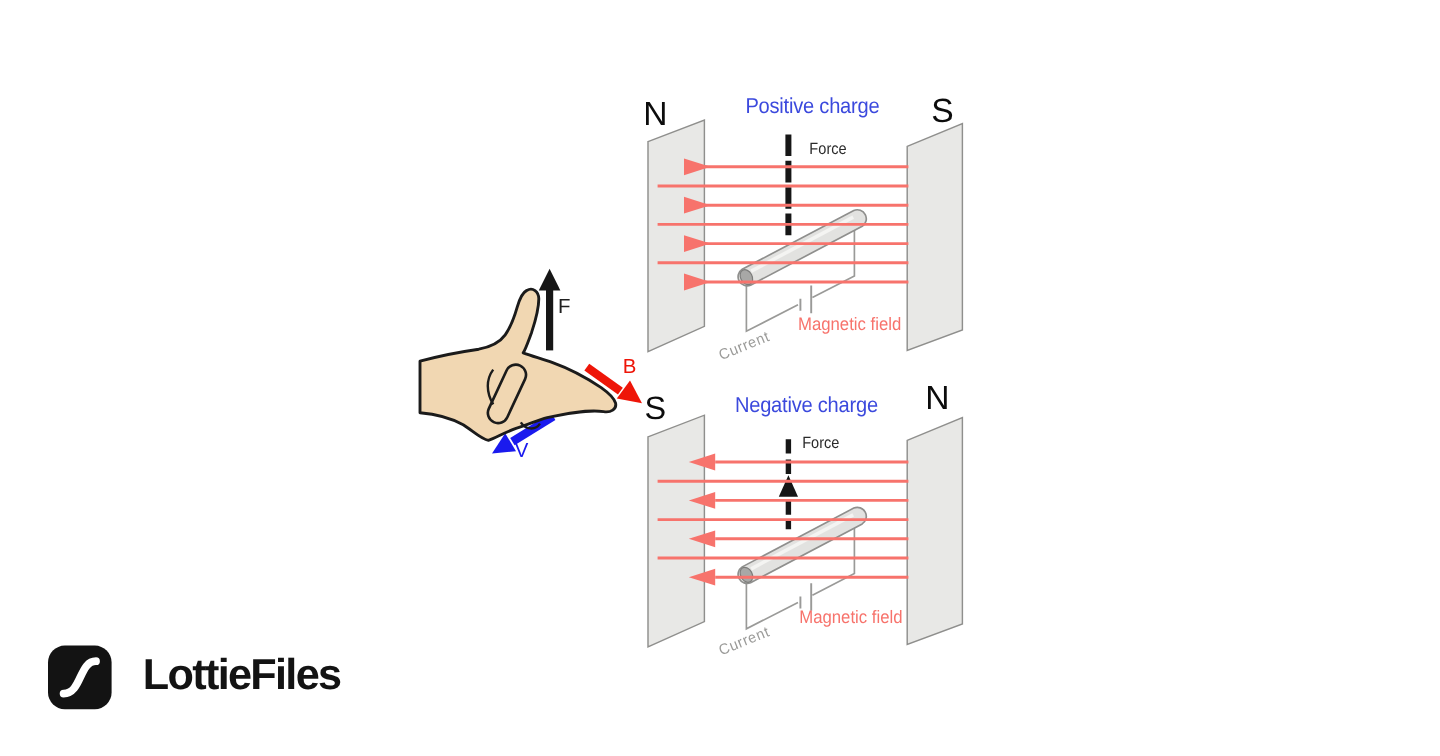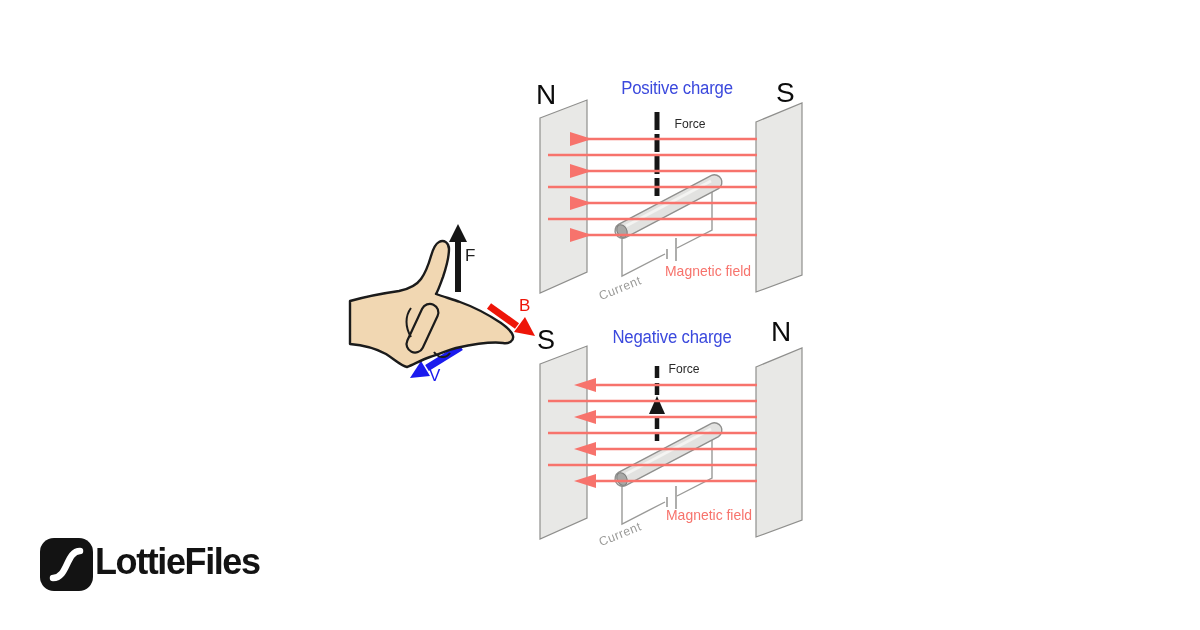--- a/index.html
+++ b/index.html
@@ -165,14 +165,14 @@
   <div class="lbl title" style="left:672px;top:328px;">Negative charge</div>
   <div class="lbl pole" style="left:771px;top:318px;">N</div>
   <div class="lbl force-lbl" style="left:684px;top:362px;">Force</div>
   <div class="lbl magfield-lbl" style="left:666px;top:507px;">Magnetic field</div>
   <div class="lbl current-lbl" style="left:602px;top:536px;">Current</div>
 
   <div class="lbl vec f" style="left:465px;top:247px;">F</div>
   <div class="lbl vec b" style="left:519px;top:297px;">B</div>
   <div class="lbl vec v" style="left:429px;top:367px;">V</div>
 
-  <div class="lbl wordmark" style="left:95px;top:544px;">LottieFiles</div>
+  <div class="lbl wordmark" style="left:119px;top:544px;">LottieFiles</div>
 </div>
 
 </body></html>

